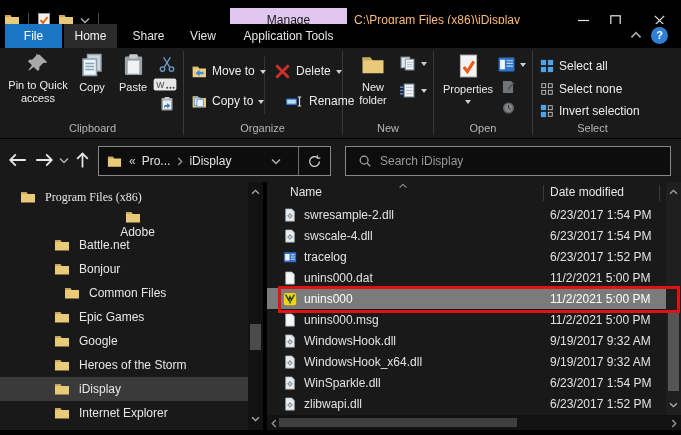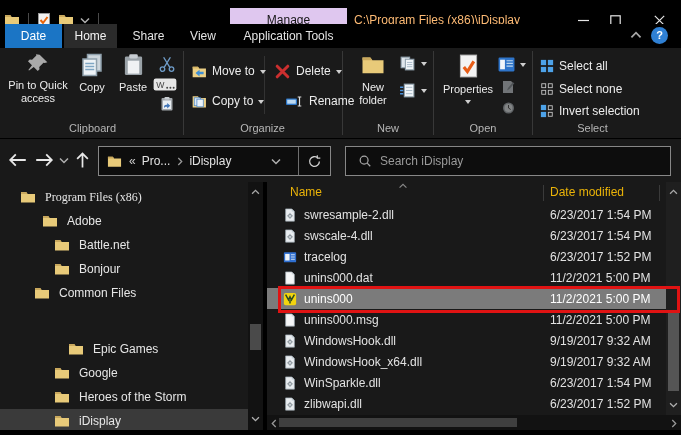--- a/index.html
+++ b/index.html
@@ -67,21 +67,21 @@
     overflow:hidden; padding-top:3px; }
   .tree-row { display:flex; align-items:center; height:24px; color:#e6e6e6; font-size:12px; white-space:nowrap; }
   .tree-row.sel { background:#3a3a3a; }
   .tree-row .iic { width:16px; height:16px; margin-right:9px; flex:none; }
 
   .sscroll { position:absolute; left:248px; top:182px; width:15px; height:248px; background:#121212; }
   .sscroll .thumb { position:absolute; left:2px; top:142px; width:11px; height:26px; background:#4a4a4a; }
   .vchev { position:absolute; left:3px; width:9px; height:6px; }
 
   .filelist { position:absolute; left:267px; top:182px; width:414px; height:248px; background:#191919; }
-  .flhead { position:absolute; left:0; top:0; width:414px; height:22px; color:#eab308; font-size:12px; }
+  .flhead { position:absolute; left:0; top:0; width:414px; height:22px; color:#e5e5e5; font-size:12px; }
   .flhead .hname { position:absolute; left:23px; top:3px; }
   .flhead .hdate { position:absolute; left:283px; top:3px; }
   .flhead .hdiv { position:absolute; top:3px; width:1px; height:16px; background:#3a3a3a; }
   .sortind { position:absolute; left:131px; top:1px; width:10px; height:6px; }
   .flrows { position:absolute; left:0; top:22px; width:399px; }
   .file-row { position:relative; height:21px; display:flex; align-items:center; color:#e2e2e2; font-size:12px; white-space:nowrap; }
   .file-row.sel { background:#7b7b7b; color:#fff; }
   .file-row .iic { width:14px; height:14px; margin-left:16px; flex:none; }
   .file-row .fname { margin-left:7px; }
   .file-row .fdate { position:absolute; left:283px; }
@@ -146,21 +146,21 @@
     <span class="wbtn" style="left:642px;width:34px">
         <span class="iic" style="width:11px;height:11px">
           <svg viewBox="0 0 11 11">
             <path d="M0.8 0.8l9.4 9.4M10.2 0.8L0.8 10.2" stroke="#e6e6e6" stroke-width="1.2"></path>
           </svg>
         </span>
       </span>
   </div>
 
   <div class="tabbar">
-    <div class="tab file" style="left:5px;width:57px">Date</div>
+    <div class="tab file" style="left:5px;width:57px">File</div>
     <div class="tab active" style="left:64px;width:53px">Home</div>
     <div class="tab" style="left:122px;width:53px">Share</div>
     <div class="tab" style="left:178px;width:50px">View</div>
     <div class="tab" style="left:230px;width:117px">Application Tools</div>
   </div>
   <span class="iic rib-collapse">
       <svg viewBox="0 0 10 7">
         <path d="M1 5.5l4-4 4 4" stroke="#a8a8a8" stroke-width="1.5" fill="none"></path>
       </svg>
     </span>
@@ -437,21 +437,21 @@
       <div>
         <div class="tree-row" style="padding-left: 20px; font-family: Liberation Serif, serif;">
           <span class="iic">
             <svg viewBox="0 0 16 16">
               <path d="M1 3h5.2l1.4 1.9H15v8.6H1z" fill="#e8ca79"></path>
               <path d="M1 3h5.2l1.4 1.9H1z" fill="#c9a85d"></path>
             </svg>
           </span>
           <span>Program Files (x86)</span>
         </div>
-        <div class="tree-row" style="padding-left: 42px;">
+        <div class="tree-row" style="padding-left: 27px; flex-direction: column;">
           <span class="iic">
             <svg viewBox="0 0 16 16">
               <path d="M1 3h5.2l1.4 1.9H15v8.6H1z" fill="#e8ca79"></path>
               <path d="M1 3h5.2l1.4 1.9H1z" fill="#c9a85d"></path>
             </svg>
           </span>
           <span>Adobe</span>
         </div>
         <div class="tree-row" style="padding-left: 54px;">
           <span class="iic">
@@ -464,30 +464,30 @@
         </div>
         <div class="tree-row" style="padding-left: 54px;">
           <span class="iic">
             <svg viewBox="0 0 16 16">
               <path d="M1 3h5.2l1.4 1.9H15v8.6H1z" fill="#e8ca79"></path>
               <path d="M1 3h5.2l1.4 1.9H1z" fill="#c9a85d"></path>
             </svg>
           </span>
           <span>Bonjour</span>
         </div>
-        <div class="tree-row" style="padding-left: 34px; text-align: center;">
+        <div class="tree-row" style="padding-left: 64px; text-align: center;">
           <span class="iic">
             <svg viewBox="0 0 16 16">
               <path d="M1 3h5.2l1.4 1.9H15v8.6H1z" fill="#e8ca79"></path>
               <path d="M1 3h5.2l1.4 1.9H1z" fill="#c9a85d"></path>
             </svg>
           </span>
           <span>Common Files</span>
         </div>
-        <div class="tree-row" style="padding-left: 68px; margin-top: 32px;">
+        <div class="tree-row" style="padding-left: 54px;">
           <span class="iic">
             <svg viewBox="0 0 16 16">
               <path d="M1 3h5.2l1.4 1.9H15v8.6H1z" fill="#e8ca79"></path>
               <path d="M1 3h5.2l1.4 1.9H1z" fill="#c9a85d"></path>
             </svg>
           </span>
           <span>Epic Games</span>
         </div>
         <div class="tree-row" style="padding-left: 54px; text-align: right;">
           <span class="iic">

